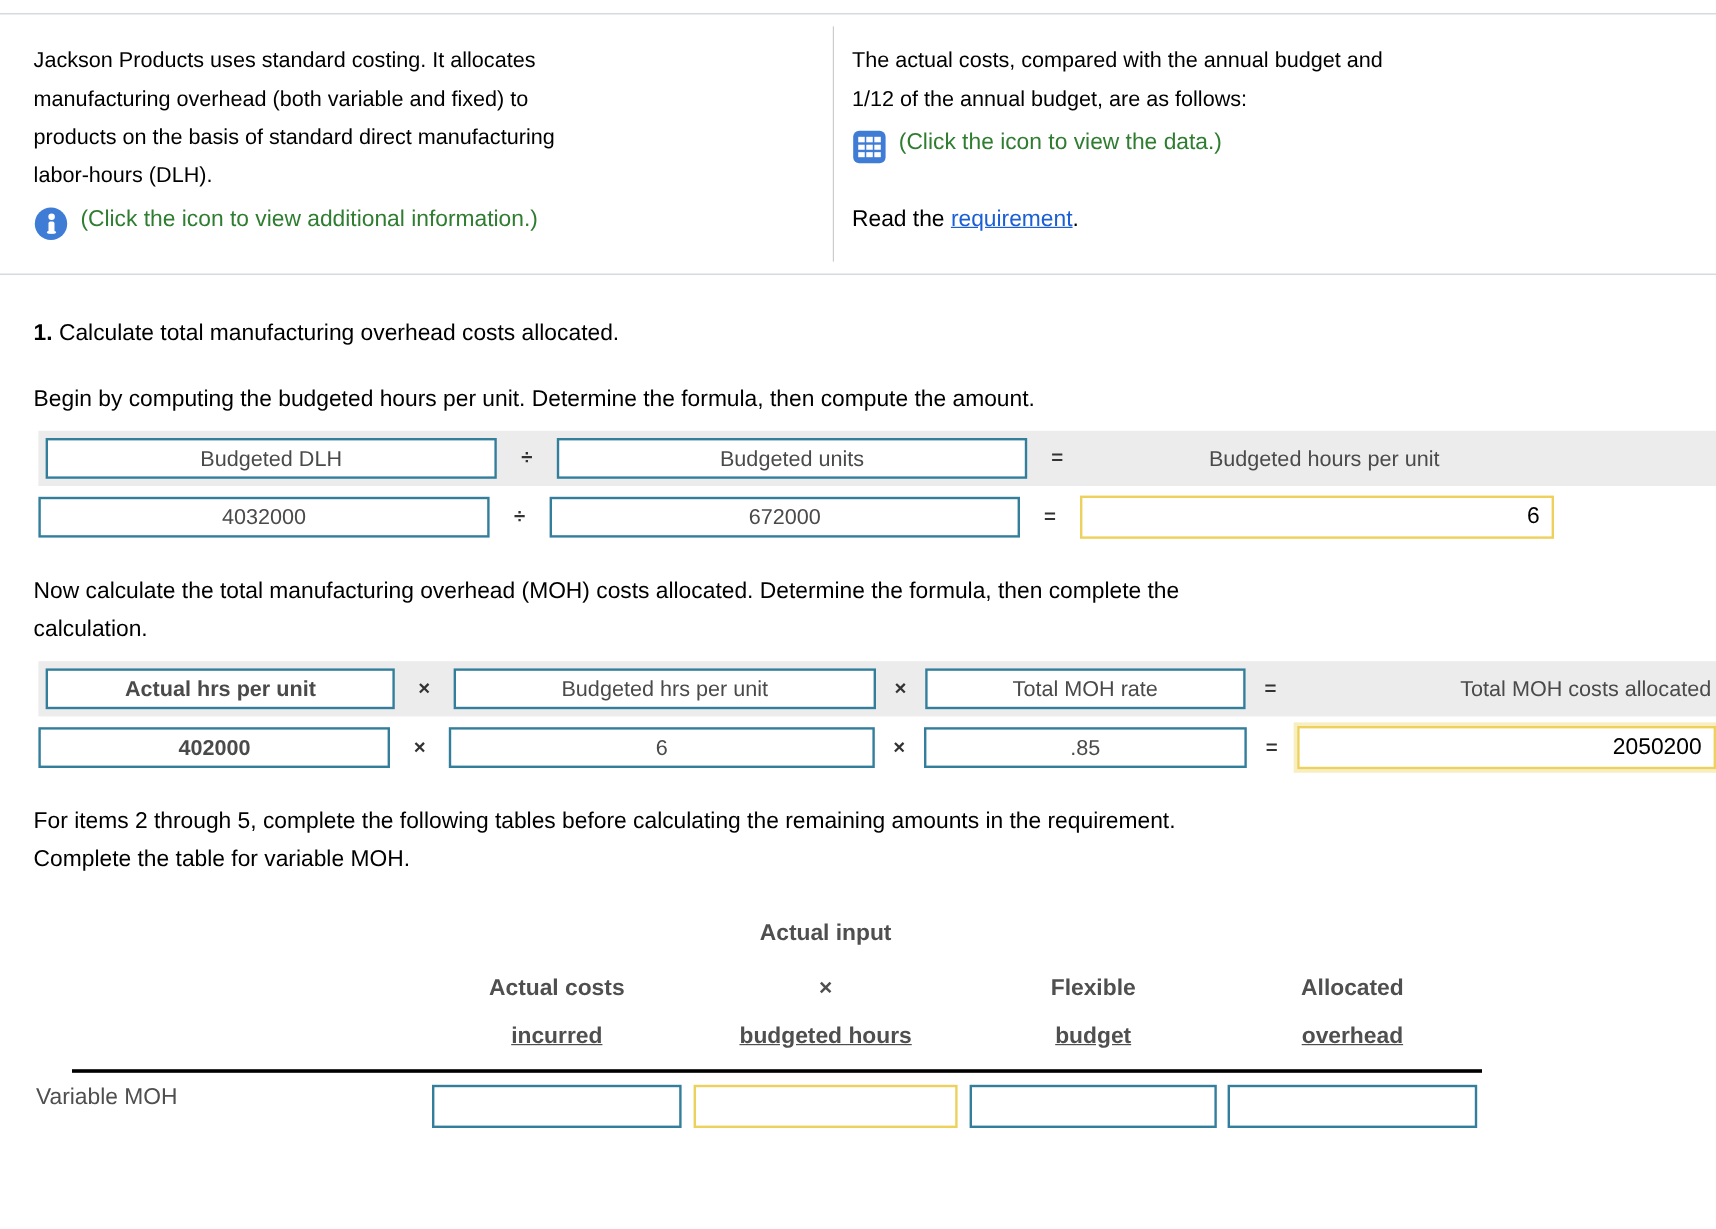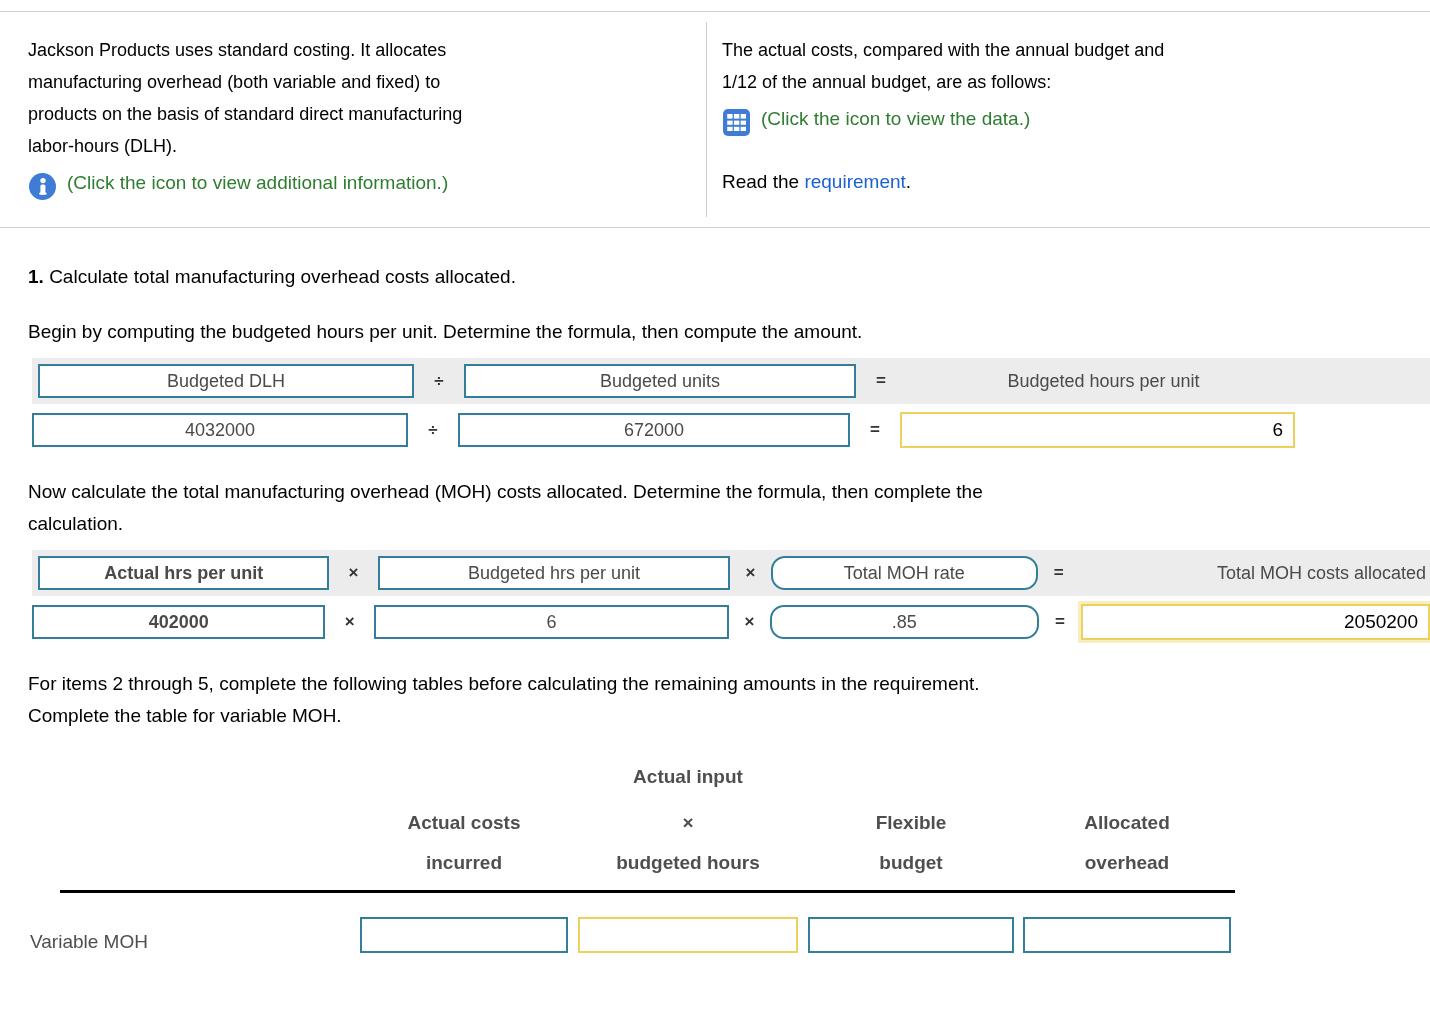--- a/index.html
+++ b/index.html
@@ -9,27 +9,27 @@
     overflow:hidden;
   }
   
   .top-section {
     margin-top:11px;
     border-top:1px solid #cdd1d6;
     border-bottom:1px solid #cdd1d6;
     display:flex; align-items:stretch;
   }
   .top-left { width:690px; box-sizing:border-box; padding:22px 0 22px 28px; }
-  .top-right { flex:1; border-left:1px solid #cccccc; margin:10px 16px; padding:12px 0 6px 15px; }
+  .top-right { flex:1; border-left:1px solid #cccccc; margin:10px 4px; padding:12px 0 6px 15px; }
   .pline { font-size:18px; line-height:32px; color:#000; }
   .icon-line { display:flex; align-items:flex-start; margin-top:10px; }
   .icon-line svg { flex:0 0 auto; }
   .green-link { color:#2F7D31; font-size:19px; margin-left:10px; cursor:pointer; }
   .read-line { font-size:19px; margin-top:30px; }
-  .req-link { color:#1B5FD5; cursor:pointer; }
+  .req-link { color:#1B5FD5; text-decoration:underline; cursor:pointer; }
 
   
   .main { margin-left:28px; }
   .q-title { margin-top:38px; font-size:19px; }
   .q-num { font-weight:bold; }
   .instr { margin-top:28px; font-size:19px; line-height:32px; }
 
   
   .f-strip {
     background:#ececec; display:flex; align-items:center;
@@ -48,34 +48,34 @@
     height:36px; box-sizing:border-box; border:2px solid #EDD15C; background:#fff;
     display:flex; align-items:center; justify-content:flex-end;
     padding-right:10px; font-size:19px; color:#000;
   }
   .glow { box-shadow:0 0 0 3px #f7efc2; }
 
   
   .t1c1 { width:376px; } .t1o { width:50px; } .t1c2 { width:392px; } .t1c3 { width:395px; }
   
   .t2c1 { width:301px;font-weight:bold; } .t2o1 { width:50px; } .t2c2 { width:364px; }
-  .t2o2 { width:42px; } .t2c3 { width:276px;border-radius:14px; } .t2o3 { width:43px; } .t2c4 { width:358px;text-align:right; }
+  .t2o2 { width:42px; } .t2c3 { width:276px; } .t2o3 { width:43px; } .t2c4 { width:358px;text-align:right; }
 
   
   .vt { margin-left:30px; margin-top:34px; }
   .vt-row-h { display:flex; font-weight:bold; color:#4f4f4f; font-size:19px; }
   .vt-sp { width:330px; flex:0 0 auto; }
   .vt-c1 { width:208px; margin-right:10px; text-align:center; flex:0 0 auto; }
   .vt-c2 { width:220px; margin-right:10px; text-align:center; flex:0 0 auto; }
   .vt-c3 { width:206px; margin-right:9px;  text-align:center; flex:0 0 auto; }
   .vt-c4 { width:208px; text-align:center; flex:0 0 auto; }
   .vt-h1 { margin-top:24px; }
-  .vt-h2 { margin-top:18px; }
+  .vt-h2 { margin-top:18px;text-decoration:underline; }
   .vt-rule { height:3px; background:#000; width:1175px; margin-left:30px; margin-top:16px; }
-  .vt-body { display:flex; align-items:flex-end; margin-top:24px; }
+  .vt-body { display:flex; align-items:flex-start; margin-top:10px; }
   .vt-label { width:330px; flex:0 0 auto; font-size:19px; color:#4f4f4f; }
   .vt-in {
     height:36px; box-sizing:border-box; border:2px solid #337E9B; background:#fff;
     flex:0 0 auto; font-size:19px; color:#000; display:flex; align-items:center; padding:0 8px;
   }
   .vt-in.yellow { border-color:#EDD15C; }
   .w1 { width:208px; margin-right:10px; }
   .w2 { width:220px; margin-right:10px; }
   .w3 { width:206px; margin-right:9px; }
   .w4 { width:208px; }

